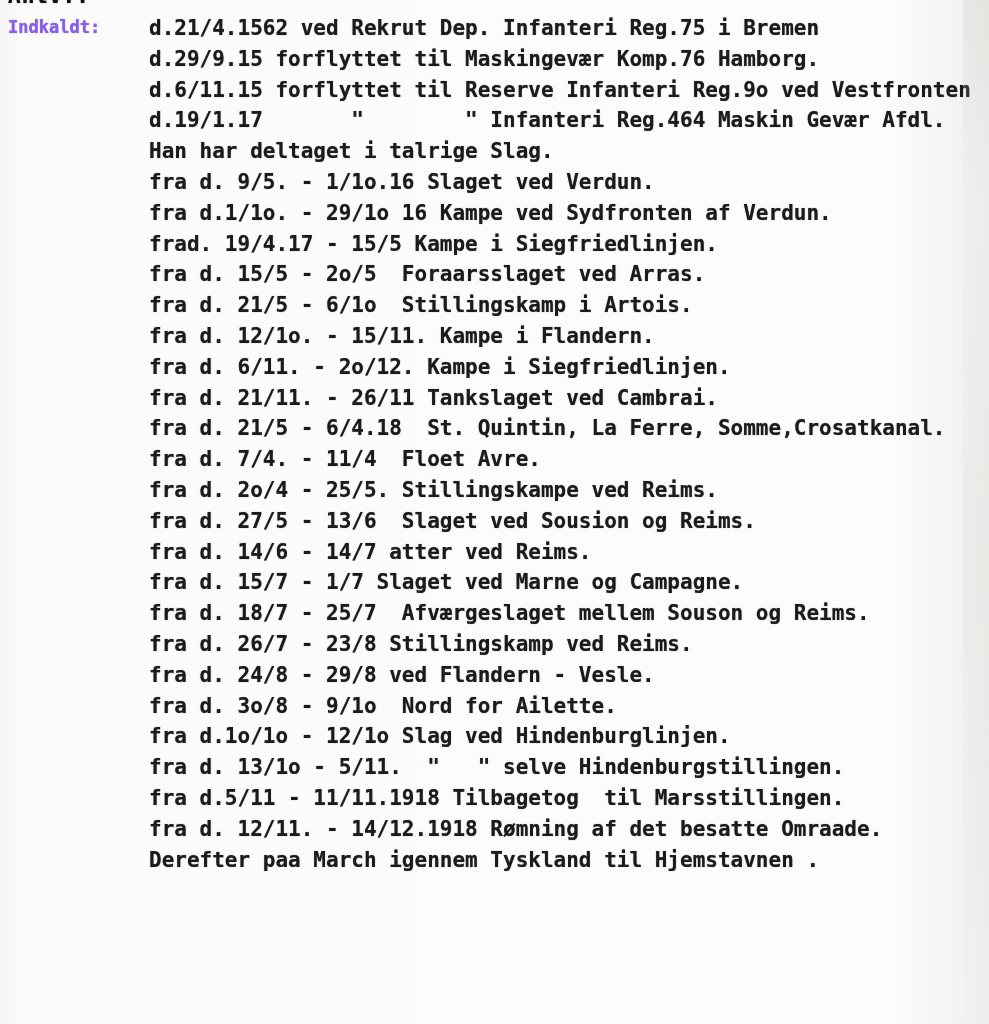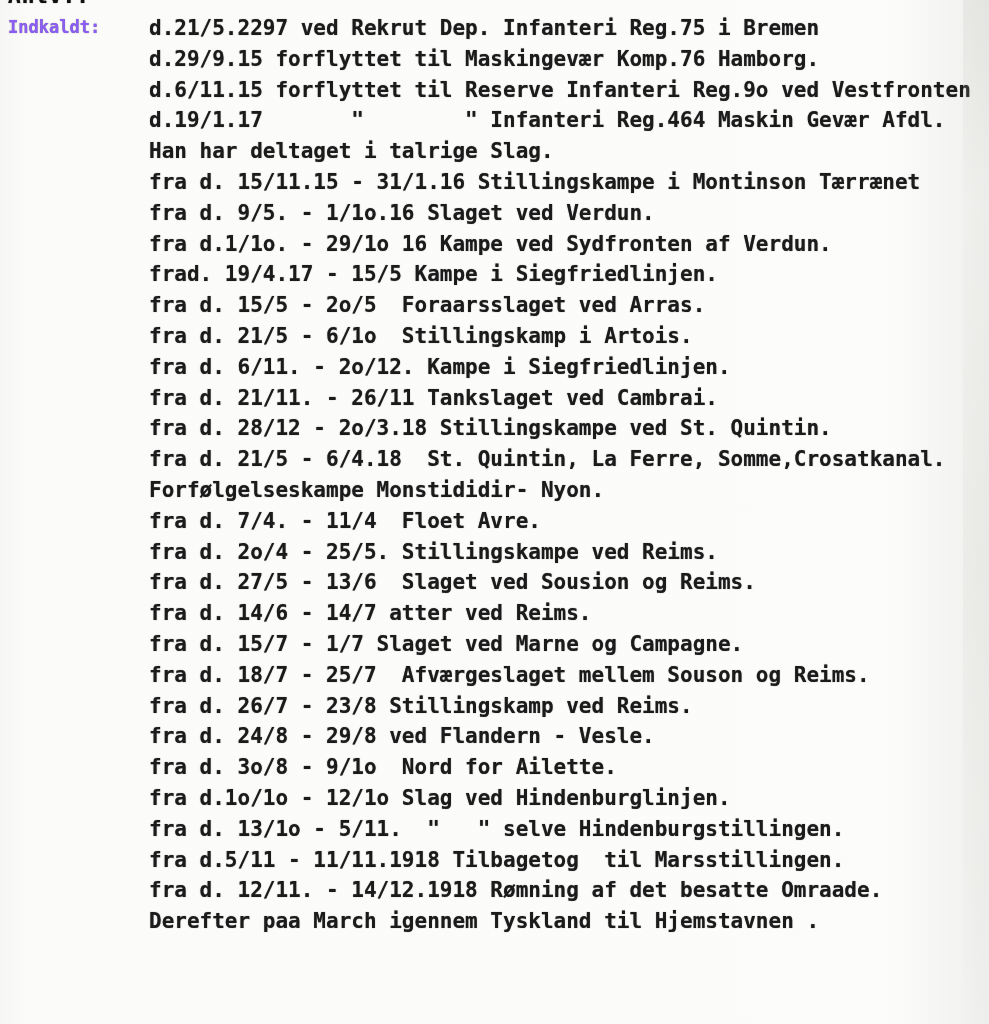--- a/index.html
+++ b/index.html
@@ -75,36 +75,34 @@
 </head>
 <body>
 
 <div class="scan-page">
 
   <div class="clipped-top-word">Antv.:</div>
 
   <div class="section-label">Indkaldt:</div>
 
   <div class="entry-lines">
-    <div class="doc-line">d.21/5.2297 ved Rekrut Dep. Infanteri Reg.75 i Bremen</div>
+    <div class="doc-line">d.21/4.1562 ved Rekrut Dep. Infanteri Reg.75 i Bremen</div>
     <div class="doc-line">d.29/9.15 forflyttet til Maskingevær Komp.76 Hamborg.</div>
     <div class="doc-line">d.6/11.15 forflyttet til Reserve Infanteri Reg.9o ved Vestfronten</div>
     <div class="doc-line">d.19/1.17       "        " Infanteri Reg.464 Maskin Gevær Afdl.</div>
     <div class="doc-line">Han har deltaget i talrige Slag.</div>
-    <div class="doc-line">fra d. 15/11.15 - 31/1.16 Stillingskampe i Montinson Tærrænet</div>
     <div class="doc-line">fra d. 9/5. - 1/1o.16 Slaget ved Verdun.</div>
     <div class="doc-line">fra d.1/1o. - 29/1o 16 Kampe ved Sydfronten af Verdun.</div>
     <div class="doc-line">frad. 19/4.17 - 15/5 Kampe i Siegfriedlinjen.</div>
     <div class="doc-line">fra d. 15/5 - 2o/5  Foraarsslaget ved Arras.</div>
     <div class="doc-line">fra d. 21/5 - 6/1o  Stillingskamp i Artois.</div>
+    <div class="doc-line">fra d. 12/1o. - 15/11. Kampe i Flandern.</div>
     <div class="doc-line">fra d. 6/11. - 2o/12. Kampe i Siegfriedlinjen.</div>
     <div class="doc-line">fra d. 21/11. - 26/11 Tankslaget ved Cambrai.</div>
-    <div class="doc-line">fra d. 28/12 - 2o/3.18 Stillingskampe ved St. Quintin.</div>
     <div class="doc-line">fra d. 21/5 - 6/4.18  St. Quintin, La Ferre, Somme,Crosatkanal.</div>
-    <div class="doc-line">Forfølgelseskampe Monstididir- Nyon.</div>
     <div class="doc-line">fra d. 7/4. - 11/4  Floet Avre.</div>
     <div class="doc-line">fra d. 2o/4 - 25/5. Stillingskampe ved Reims.</div>
     <div class="doc-line">fra d. 27/5 - 13/6  Slaget ved Sousion og Reims.</div>
     <div class="doc-line">fra d. 14/6 - 14/7 atter ved Reims.</div>
     <div class="doc-line">fra d. 15/7 - 1/7 Slaget ved Marne og Campagne.</div>
     <div class="doc-line">fra d. 18/7 - 25/7  Afværgeslaget mellem Souson og Reims.</div>
     <div class="doc-line">fra d. 26/7 - 23/8 Stillingskamp ved Reims.</div>
     <div class="doc-line">fra d. 24/8 - 29/8 ved Flandern - Vesle.</div>
     <div class="doc-line">fra d. 3o/8 - 9/1o  Nord for Ailette.</div>
     <div class="doc-line">fra d.1o/1o - 12/1o Slag ved Hindenburglinjen.</div>

